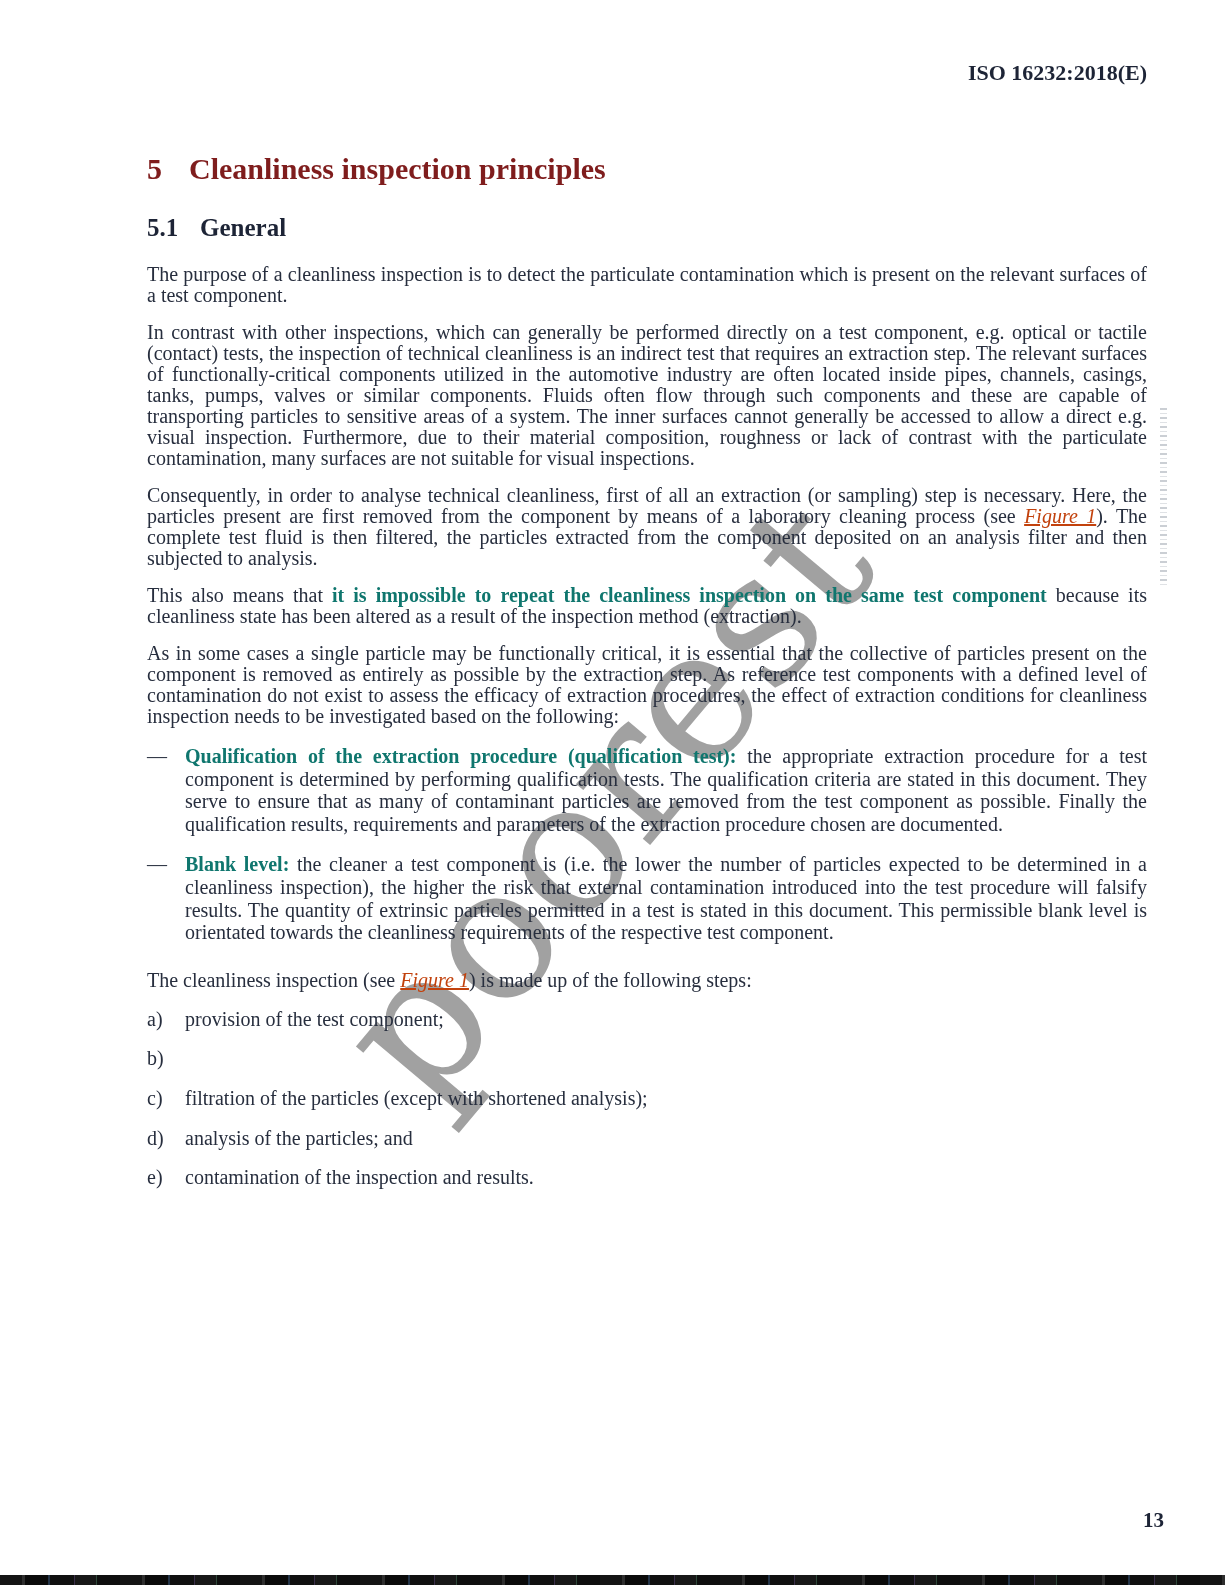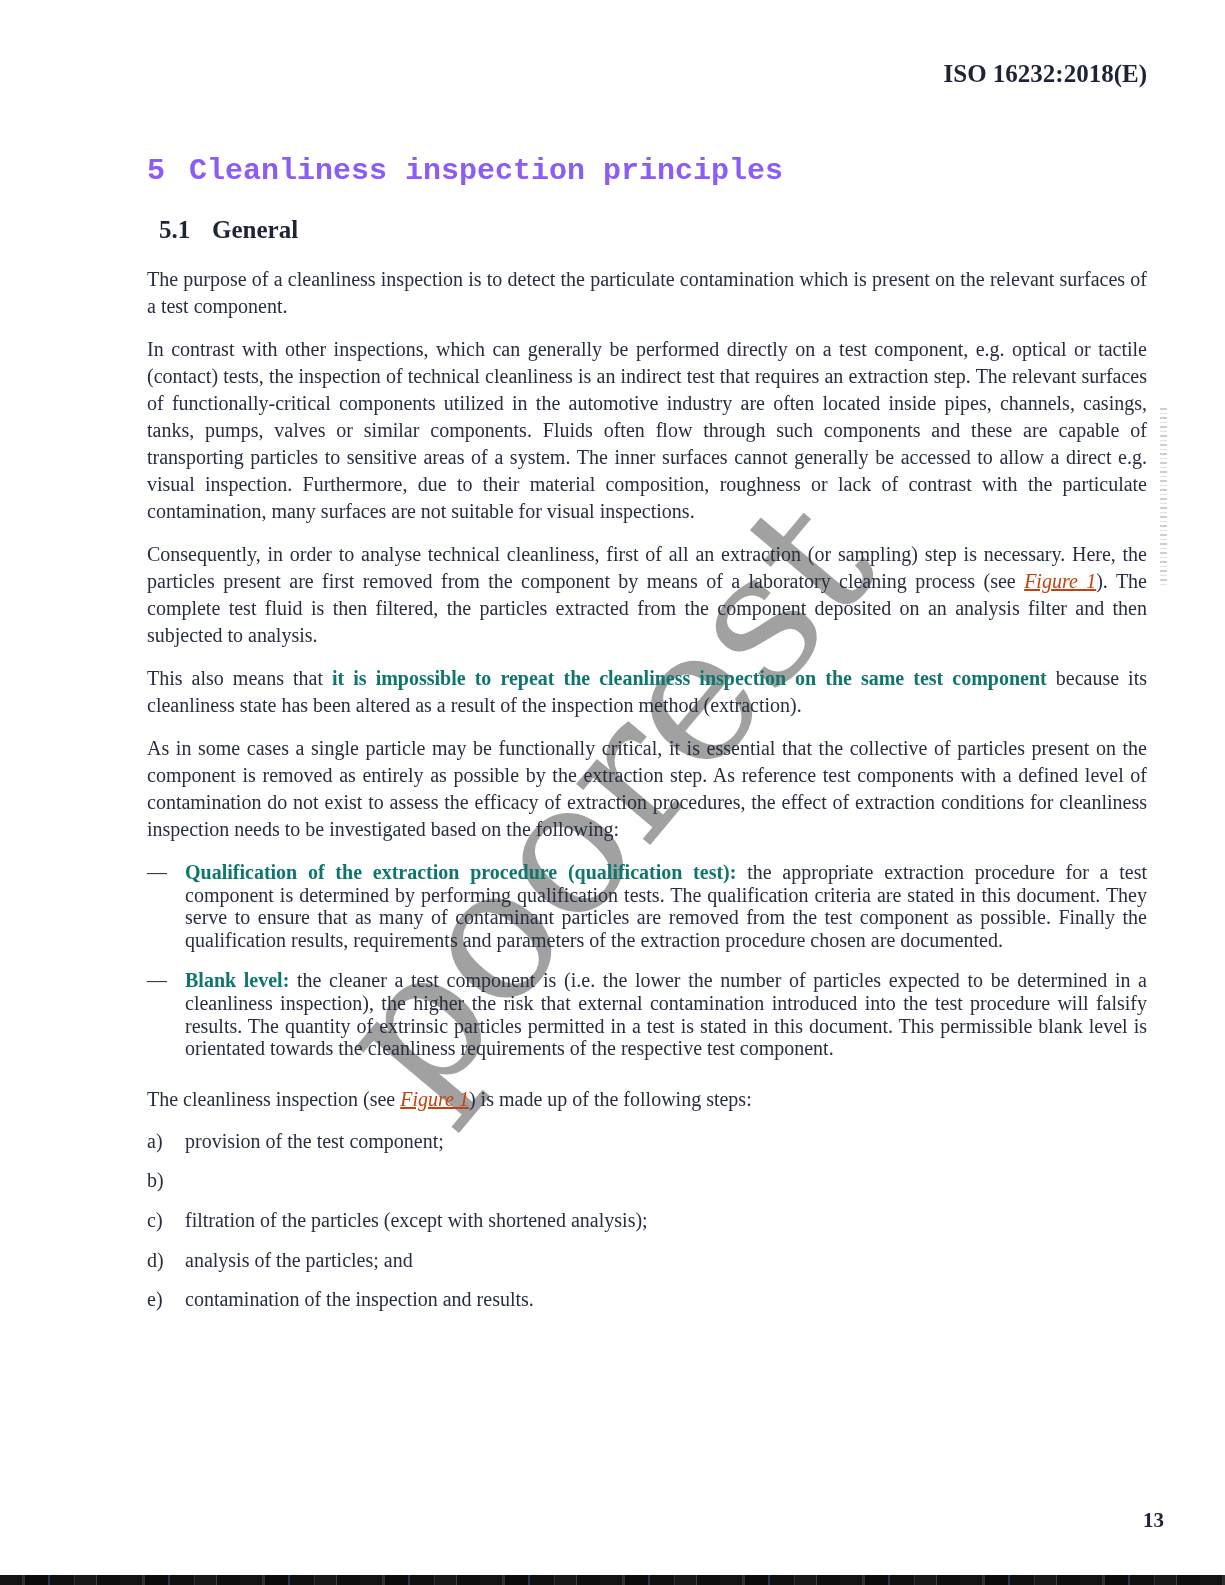--- a/index.html
+++ b/index.html
@@ -11,36 +11,36 @@
     font-family:"Liberation Serif","DejaVu Serif",serif;
     color:#272e3e;
   }
   .content{
     position:relative;z-index:1;
     margin:0 78px 0 147px; 
   }
   .doc-ref{
     padding-top:60px;
     text-align:right;
-    font-size:25px;font-weight:bold;
+    font-size:22px;font-weight:bold;
     color:#1d2436;
   }
   h1.sec{
     margin:64px 0 0 0;
-    font-size:30px;line-height:38px;font-weight:bold;color:#8b5cf6;font-family:Liberation Mono, monospace;
+    font-size:30px;line-height:38px;font-weight:bold;color:#7f1d1d;
   }
   h1.sec .num{display:inline-block;width:42px;}
   h2.subsec{
-    margin:24px 0 0 12px;
+    margin:24px 0 0 0;
     font-size:25px;line-height:32px;font-weight:bold;color:#1d2436;
   }
   h2.subsec .num{display:inline-block;width:53px;}
   p.body{
     margin:16px 0 0 0;
-    font-size:20px;line-height:27px;
+    font-size:20px;line-height:21px;
     text-align:justify;text-justify:inter-word;
   }
   p.first{margin-top:20px;}
   p.pre-list{margin-top:26px;}
   .b{font-weight:bold;color:#0f766e;margin-top:18px;}
   a.doclink{color:#c2410c;text-decoration:underline;cursor:pointer;font-style:italic;}
   .bullet{
     display:flex;
     margin:18px 0 0 0;
     font-size:20px;line-height:22.6px;

